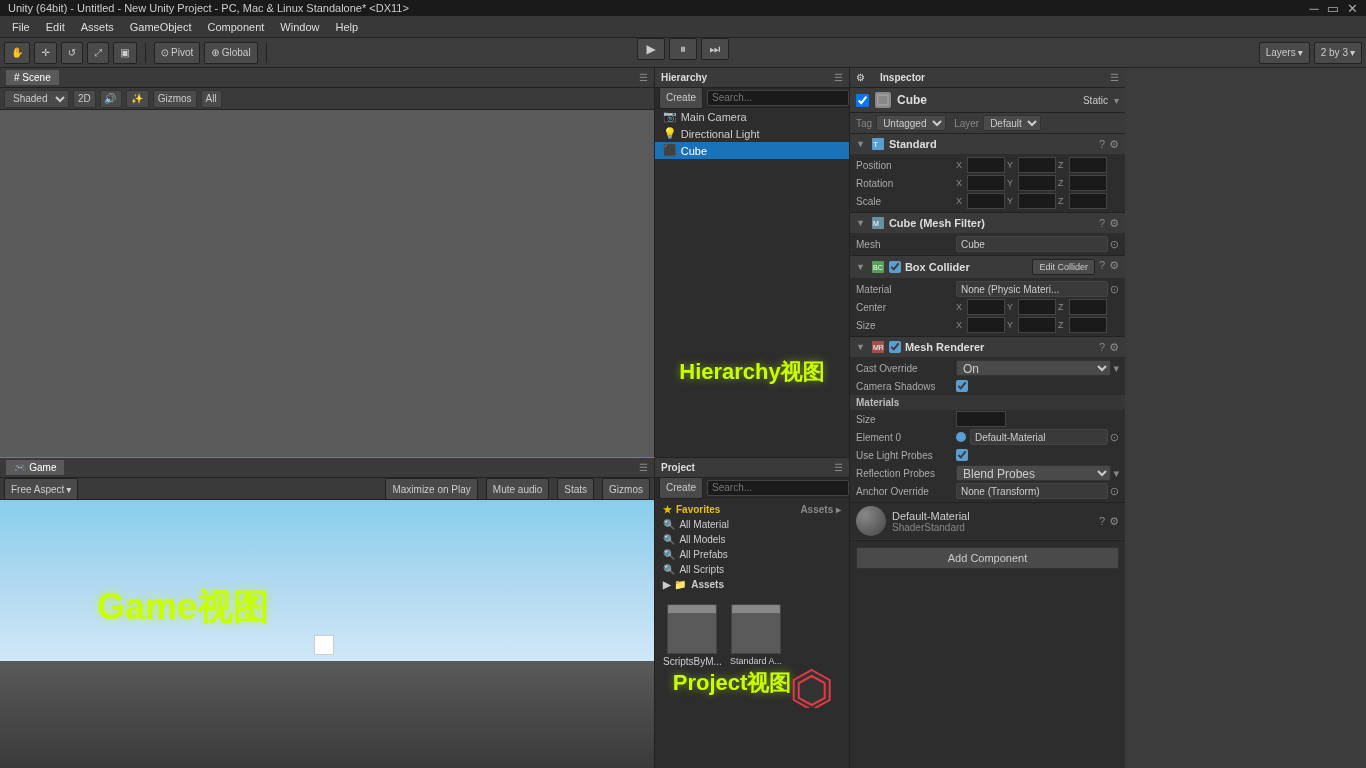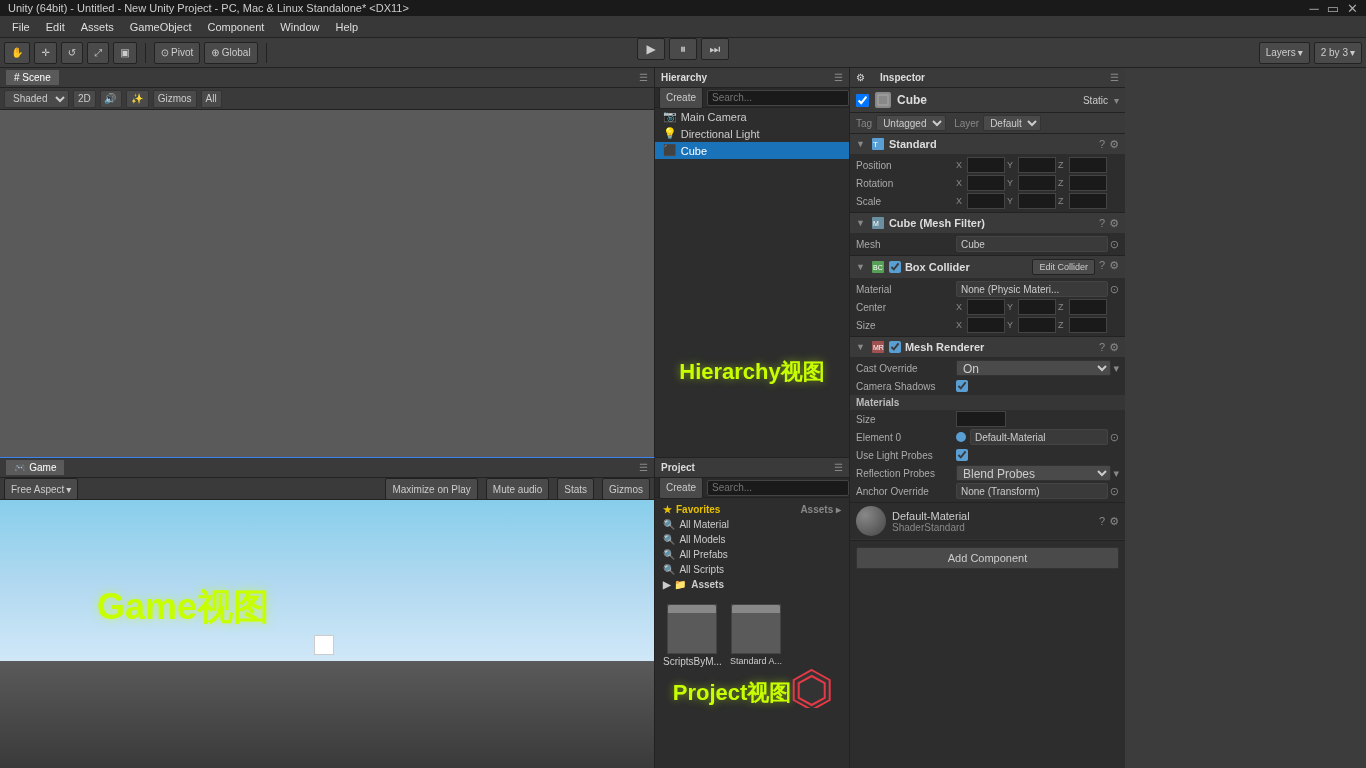--- a/index.html
+++ b/index.html
@@ -759,21 +759,21 @@
             </div>
             <div style="font-size:10px;color:#ccc;margin-top:2px;">ScriptsByM...</div>
           </div>
           <div style="text-align:center; cursor:pointer;">
             <div style="width:50px;height:50px;background:#5a5a5a;border:1px solid #444;margin:0 auto;">
               <div style="width:100%;height:8px;background:#888;border-radius:2px 2px 0 0;"></div>
             </div>
             <div style="font-size:9px;color:#ccc;margin-top:2px;">Standard A...</div>
           </div>
         </div>
-        <div style="position:absolute; bottom:60px; left:50%; transform:translateX(-50%); display:flex; align-items:flex-end; gap:0;">
+        <div style="position:absolute; bottom:60px; left:50%; transform:translateX(-50%); display:flex; align-items:flex-start; gap:0;">
           <div style="font-size:22px; font-weight:bold; color:#c8ff00; white-space:nowrap; text-shadow: 0 0 8px rgba(200,255,0,0.5);">Project视图</div>
 
           <svg width="40" height="40" viewBox="0 0 40 40">
             <polygon points="20,2 38,12 38,32 20,42 2,32 2,12" fill="#333" stroke="#e63946" stroke-width="2"></polygon>
             <polygon points="20,8 33,15 33,30 20,37 7,30 7,15" fill="none" stroke="#e63946" stroke-width="2"></polygon>
           </svg>
         </div>
       </div>
     </div>
   </div>

